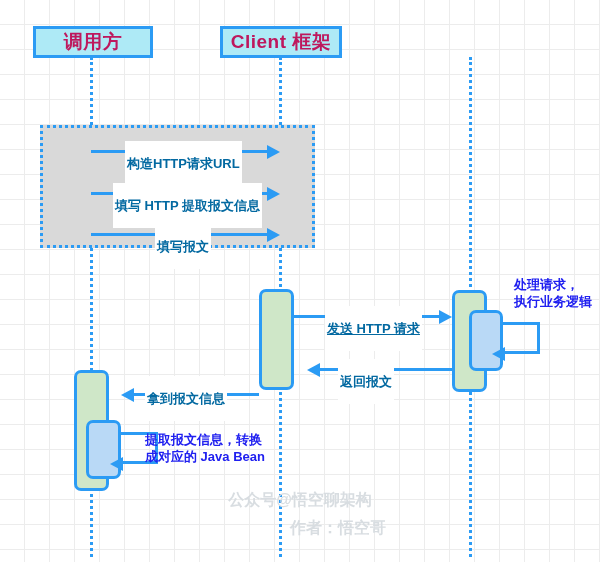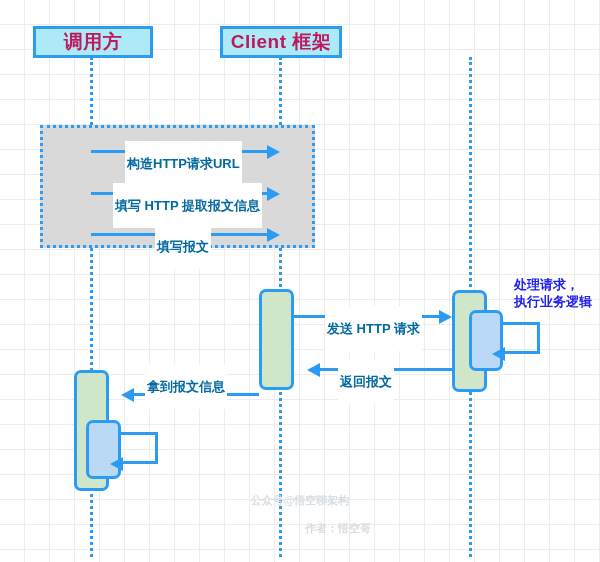--- a/index.html
+++ b/index.html
@@ -124,21 +124,21 @@
     border-left: none;
     background: transparent;
   }
 
   
   .watermark {
     position: absolute;
     width: 100%;
     text-align: center;
     color: #d8dde1;
-    font-size: 11px;
+    font-size: 16px;
     font-weight: bold;
     line-height: 26px;
     white-space: pre-line;
     pointer-events: none;
   }
 </style>
 </head>
 <body>
 
 <div id="canvas">
@@ -170,34 +170,36 @@
 
   <div class="act-green" style="left:259px; top:289px; width:35px; height:101px;"></div>
   <div class="act-green" style="left:452px; top:290px; width:35px; height:102px;"></div>
   <div class="act-blue" style="left:469px; top:310px; width:34px; height:61px;"></div>
 
   <div class="act-green" style="left:74px; top:370px; width:35px; height:121px;"></div>
   <div class="act-blue" style="left:86px; top:420px; width:35px; height:59px;"></div>
 
   <div class="msg" style="left:294px; top:315px; width:145px;"></div>
   <div class="arrowhead right" style="left:439px; top:310px;"></div>
-  <div class="msg-label" style="left:325px; top:306px;">发送 HTTP 请求</div>
+  <div class="msg-label" style="left:325px; top:306px;text-decoration:underline;">发送 HTTP 请求</div>
 
   <div class="msg" style="left:320px; top:368px; width:132px;"></div>
   <div class="arrowhead left" style="left:307px; top:363px;"></div>
   <div class="msg-label" style="left:338px; top:359px;">返回报文</div>
 
   <div class="msg" style="left:134px; top:393px; width:125px;"></div>
   <div class="arrowhead left" style="left:121px; top:388px;"></div>
-  <div class="msg-label" style="left:145px; top:364px;">拿到报文信息</div>
+  <div class="msg-label" style="left:145px; top:376px;">拿到报文信息</div>
 
   <div class="selfloop" style="left:503px; top:322px; width:37px; height:32px;"></div>
   <div class="arrowhead left" style="left:492px; top:347px;"></div>
   <div class="note-label" style="left:508px; top:276px;margin-left:6px;">处理请求，
 执行业务逻辑</div>
 
   <div class="selfloop" style="left:121px; top:432px; width:37px; height:32px;"></div>
   <div class="arrowhead left" style="left:110px; top:457px;"></div>
+  <div class="note-label" style="left:145px; top:431px;">提取报文信息，转换
+成对应的 Java Bean</div>
 
   <div class="watermark" style="left:0; top:487px;">公众号@悟空聊架构</div>
   <div class="watermark" style="left:16px; top:515px;margin-left:22px;">作者：悟空哥</div>
 
 </div>
 
 </body></html>

